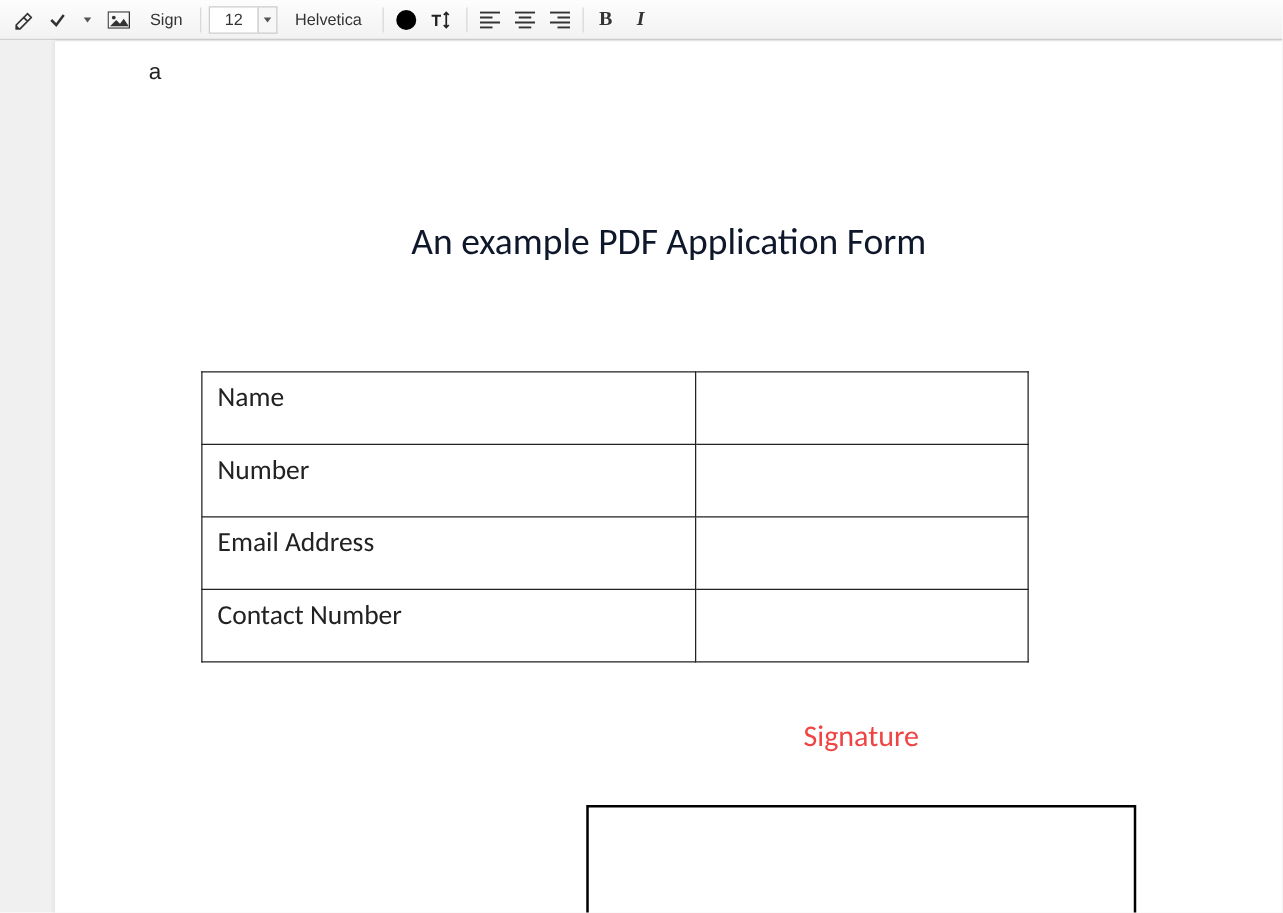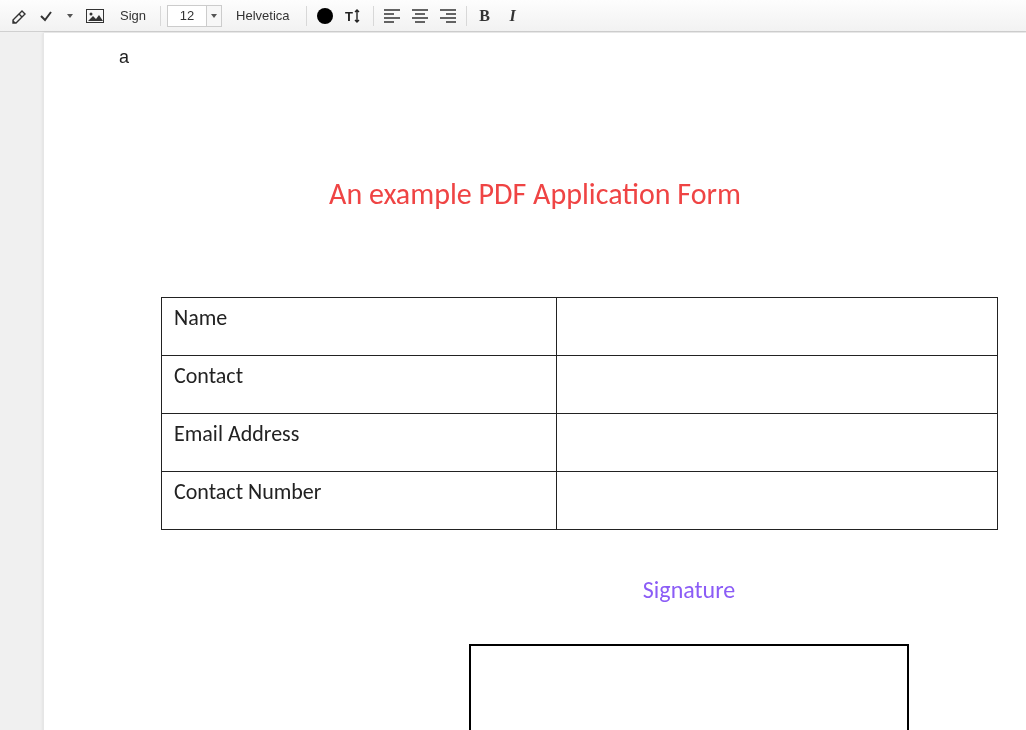--- a/index.html
+++ b/index.html
@@ -87,45 +87,45 @@
     position:absolute;
     left: 75px;
     top: 14px;
     font-family: Helvetica, Arial, sans-serif;
     font-size: 18px;
     color:#222;
   }
   .form-title {
     text-align:center;
     font-size: 30px;
-    color:#ef4444;
+    color:#0f172a;
     font-weight:400;
     margin-top: 142px;
     font-family: 'Segoe UI', Calibri, Arial, sans-serif;
   }
   table.form-table {
     border-collapse: collapse;
     margin: 85px 0 0 117px;
-    width: 837px;
+    width: 662px;
   }
   table.form-table td {
     border: 1px solid #222;
     height: 58px;
     padding: 6px 12px 0 12px;
     font-size: 22px;
     font-family: 'Segoe UI', Calibri, Arial, sans-serif;
     color:#222;
     vertical-align: top;
   }
   table.form-table td.label-cell { width: 395px; }
   .sig-label {
     text-align: center;
     font-size: 24px;
     font-family: 'Segoe UI', Calibri, Arial, sans-serif;
-    color:#8b5cf6;
+    color:#ef4444;
     width: 440px;
     margin: 45px 0 0 425px;
   }
   .sig-box {
     border: 2px solid #000;
     width: 440px;
     height: 97px;
     margin: 40px 0 0 425px;
   }
 </style>
@@ -227,21 +227,21 @@
 
     <div class="form-title">An example PDF Application Form</div>
 
     <table class="form-table">
       <tbody>
           <tr>
         <td class="label-cell">Name</td>
         <td></td>
       </tr>
       <tr>
-        <td class="label-cell">Contact</td>
+        <td class="label-cell">Number</td>
         <td></td>
       </tr>
       <tr>
         <td class="label-cell">Email Address</td>
         <td></td>
       </tr>
       <tr>
         <td class="label-cell">Contact Number</td>
         <td></td>
       </tr>

